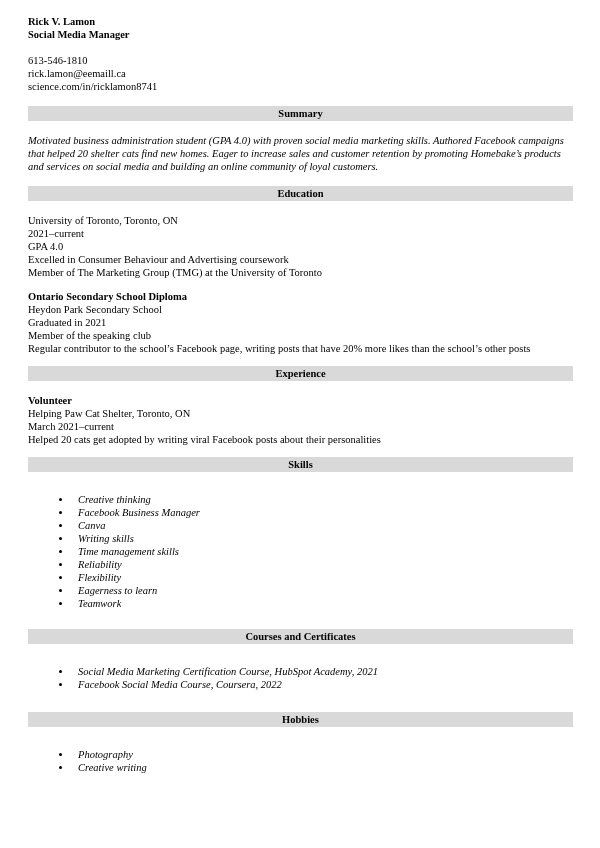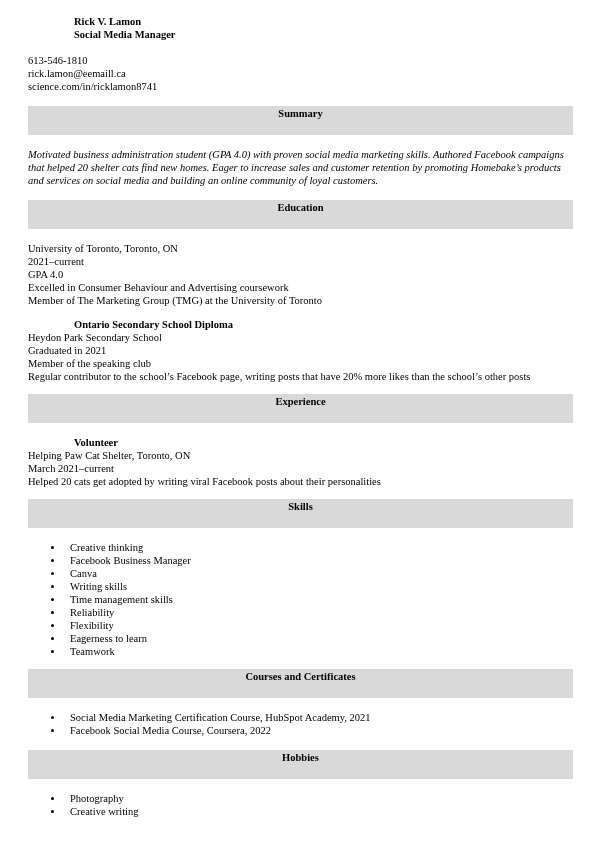--- a/index.html
+++ b/index.html
@@ -10,36 +10,37 @@
     font-size: 10.5px;
     line-height: 13px;
   }
   .page {
     width: 600px;
     height: 848px;
     padding: 15px 27px 0 28px;
     background: #ffffff;
     overflow: hidden;
   }
-  .bold { font-weight: bold; margin-left: 46px; }
+  .bold { font-weight: bold; }
   .sp { height: 13px; }
   .sp-sm { height: 11px; }
   .section-bar {
     background: #d9d9d9;
     text-align: center;
     font-weight: bold;
-    height: 29px;
+    height: 15px;
     line-height: 15px;
     width: 100%;
   }
   .body-text { width: 100%; font-style: italic; }
   ul.blist {
     list-style: disc;
     padding-left: 36px;
-    margin: 0;
+    margin: 8px;
+    font-style: italic;
   }
   ul.blist li {
     line-height: 13px;
     padding-left: 6px;
   }
 </style>
 </head>
 <body>
 
 <div class="page">

